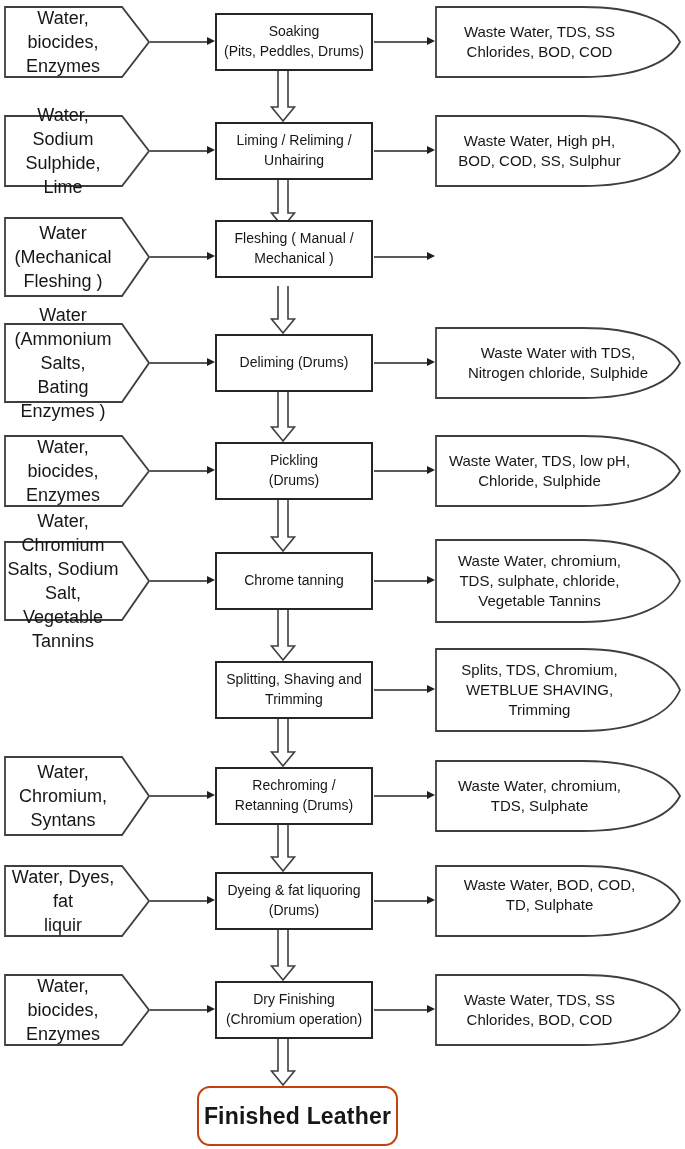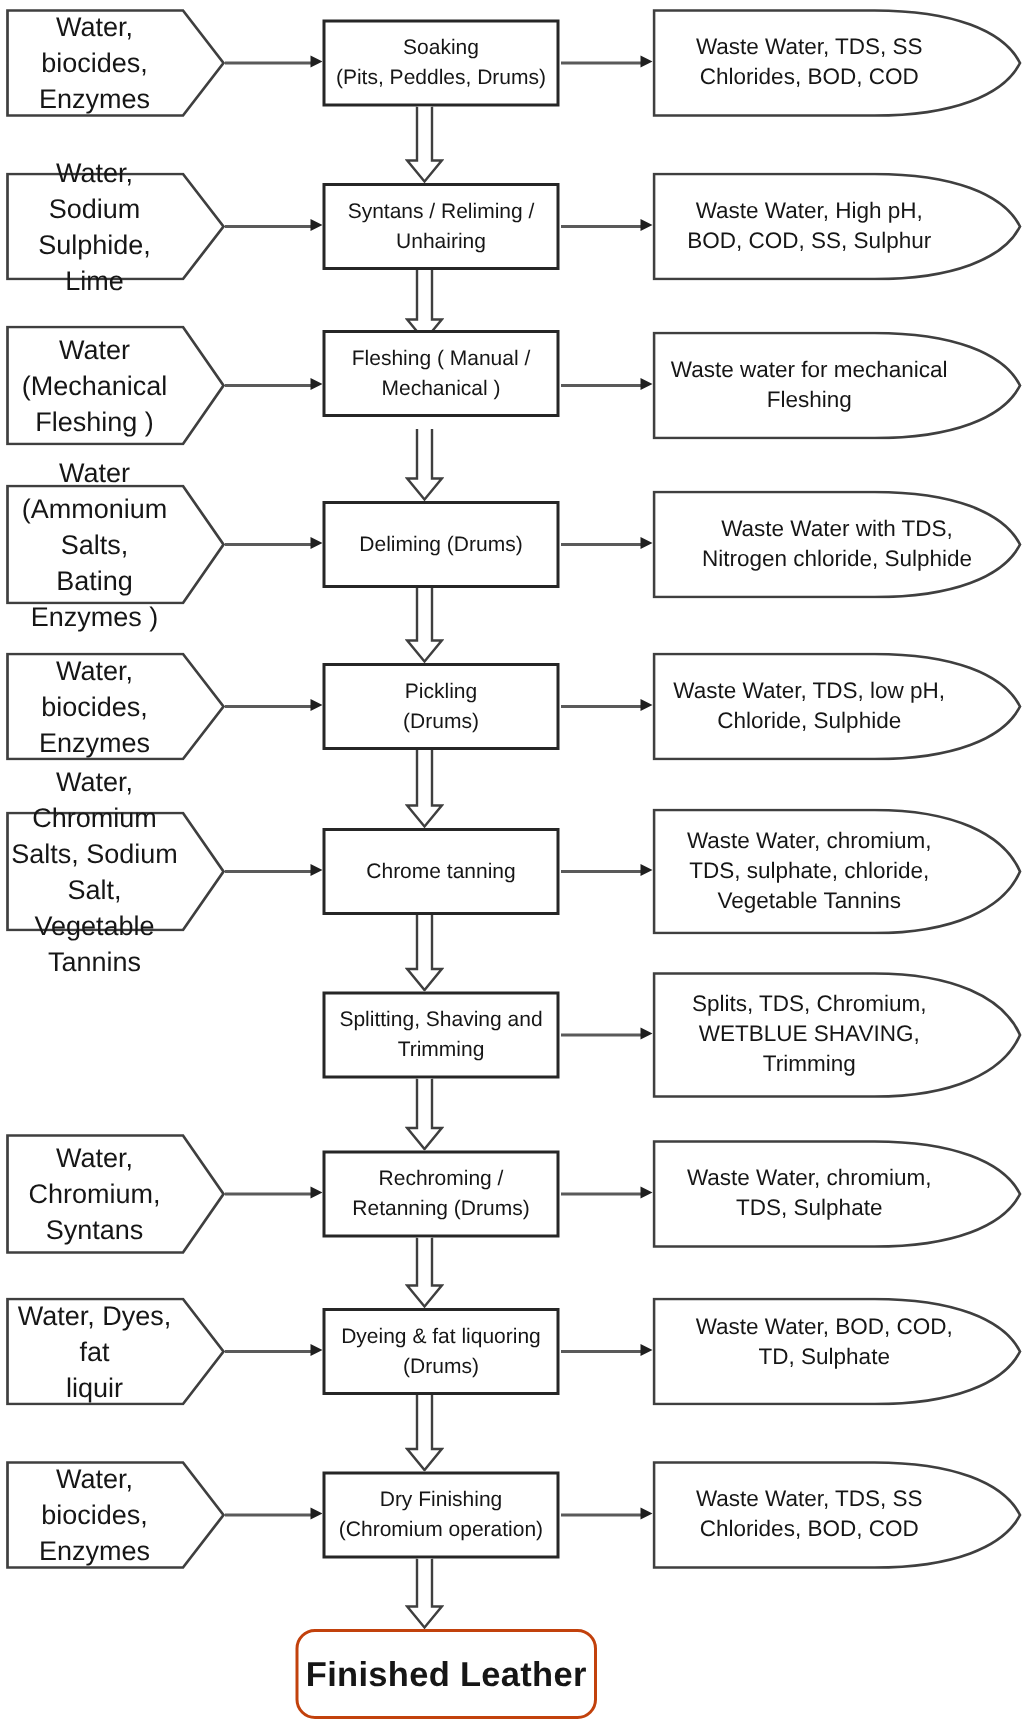--- a/index.html
+++ b/index.html
@@ -55,21 +55,21 @@
     <div class="shape" style="left: 4px; top: 115px; width: 146px; height: 72px;">
       <svg width="146" height="72" viewBox="0 0 146 72">
         <path d="M1,1 H118 L145,36 L118,71 H1 Z" fill="#ffffff" stroke="#3f3f3f" stroke-width="1.8"></path>
       </svg>
       <div class="txt in-txt" style="">Water, Sodium
 Sulphide, Lime</div>
     </div>
     <div class="hline" style="left: 150px; top: 150px; width: 58px; background: rgb(90, 90, 90);"></div>
     <div class="ah" style="left: 207px; top: 146px;"></div>
     <div class="proc" style="left: 215px; top: 122px; width: 154px; height: 54px; border-color: rgb(38, 38, 38);">
-      <div class="ptxt" style="">Syntans / Reliming /
+      <div class="ptxt" style="">Liming / Reliming /
 Unhairing</div>
     </div>
     <div class="hline" style="left: 374px; top: 150px; width: 54px; background: rgb(90, 90, 90);"></div>
     <div class="ah" style="left: 427px; top: 146px;"></div>
     <div class="shape" style="left: 435px; top: 115px; width: 247px; height: 72px;">
       <svg width="247" height="72" viewBox="0 0 247 72">
         <path d="M1,1 H148 C200,1 234,14.4 245,36 C234,57.6 200,71 148,71 H1 Z" fill="#ffffff" stroke="#3f3f3f" stroke-width="1.8"></path>
       </svg>
       <div class="txt out-txt" style="">Waste Water, High pH,
 BOD, COD, SS, Sulphur</div>
@@ -86,27 +86,20 @@
 Fleshing )</div>
     </div>
     <div class="hline" style="left: 150px; top: 256px; width: 58px; background: rgb(90, 90, 90);"></div>
     <div class="ah" style="left: 207px; top: 252px;"></div>
     <div class="proc" style="left: 215px; top: 220px; width: 154px; height: 54px; border-color: rgb(38, 38, 38); justify-content: flex-end;">
       <div class="ptxt" style="">Fleshing ( Manual /
 Mechanical )</div>
     </div>
     <div class="hline" style="left: 374px; top: 256px; width: 54px; background: rgb(90, 90, 90);"></div>
     <div class="ah" style="left: 427px; top: 252px;"></div>
-    <div class="shape" style="left: 435px; top: 221px; width: 247px; height: 72px;">
-      <svg width="247" height="72" viewBox="0 0 247 72">
-        <path d="M1,1 H148 C200,1 234,14.4 245,36 C234,57.6 200,71 148,71 H1 Z" fill="#ffffff" stroke="#3f3f3f" stroke-width="1.8"></path>
-      </svg>
-      <div class="txt out-txt" style="">Waste water for mechanical
-Fleshing</div>
-    </div>
     <div class="darrow" style="left: 270px; top: 286px; width: 26px; height: 48px;"><svg width="26" height="48" viewBox="0 0 26 48">
         <path d="M8,0 V33 H1.5 L13,47 L24.5,33 H18 V0" fill="#ffffff" stroke="#3f3f3f" stroke-width="1.6"></path>
       </svg></div>
     <div class="shape" style="left: 4px; top: 323px; width: 146px; height: 80px;">
       <svg width="146" height="80" viewBox="0 0 146 80">
         <path d="M1,1 H118 L145,40 L118,79 H1 Z" fill="#ffffff" stroke="#3f3f3f" stroke-width="1.8"></path>
       </svg>
       <div class="txt in-txt" style="">Water
 (Ammonium Salts,
 Bating Enzymes )</div>

